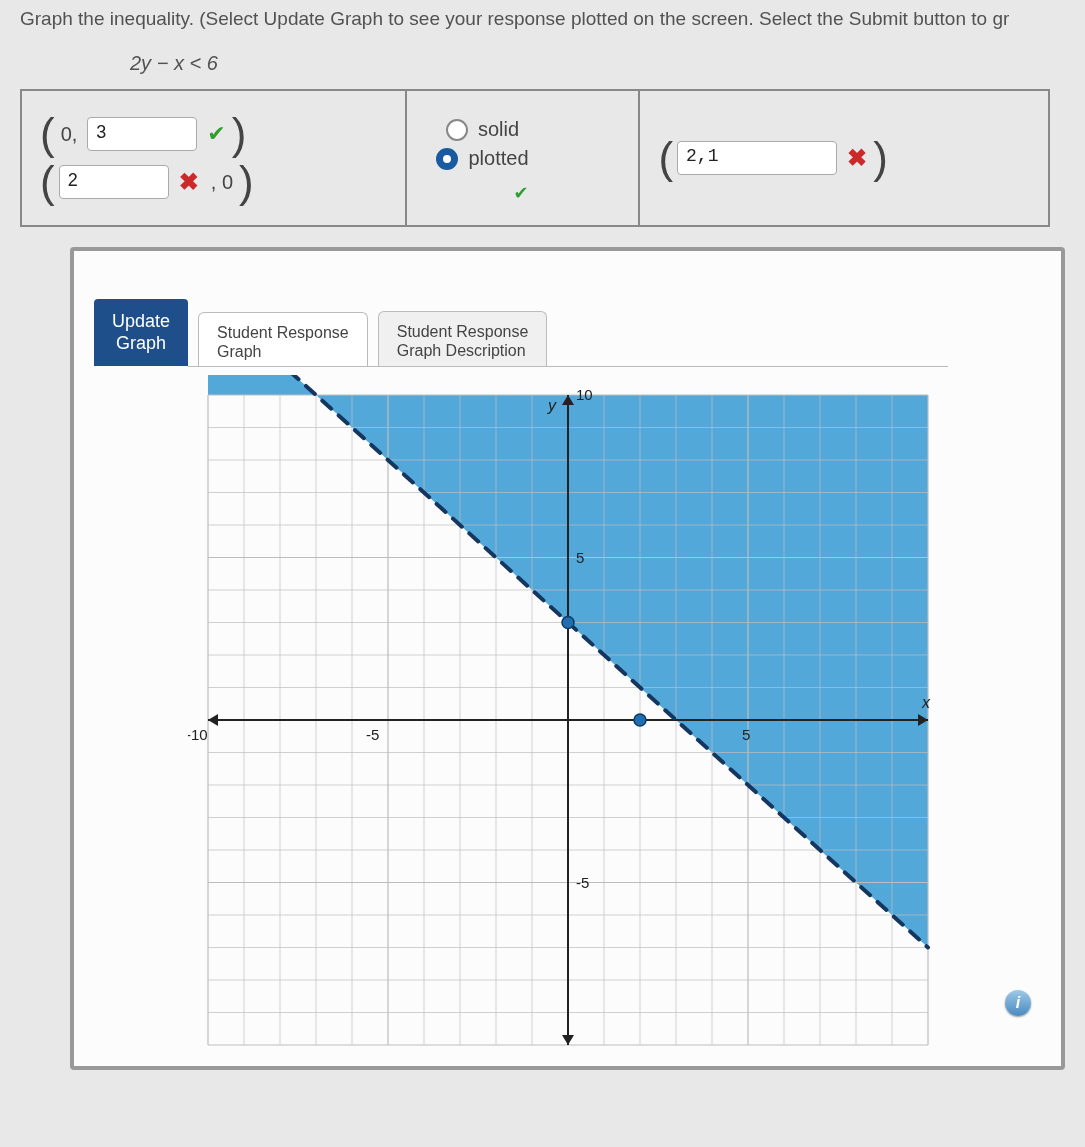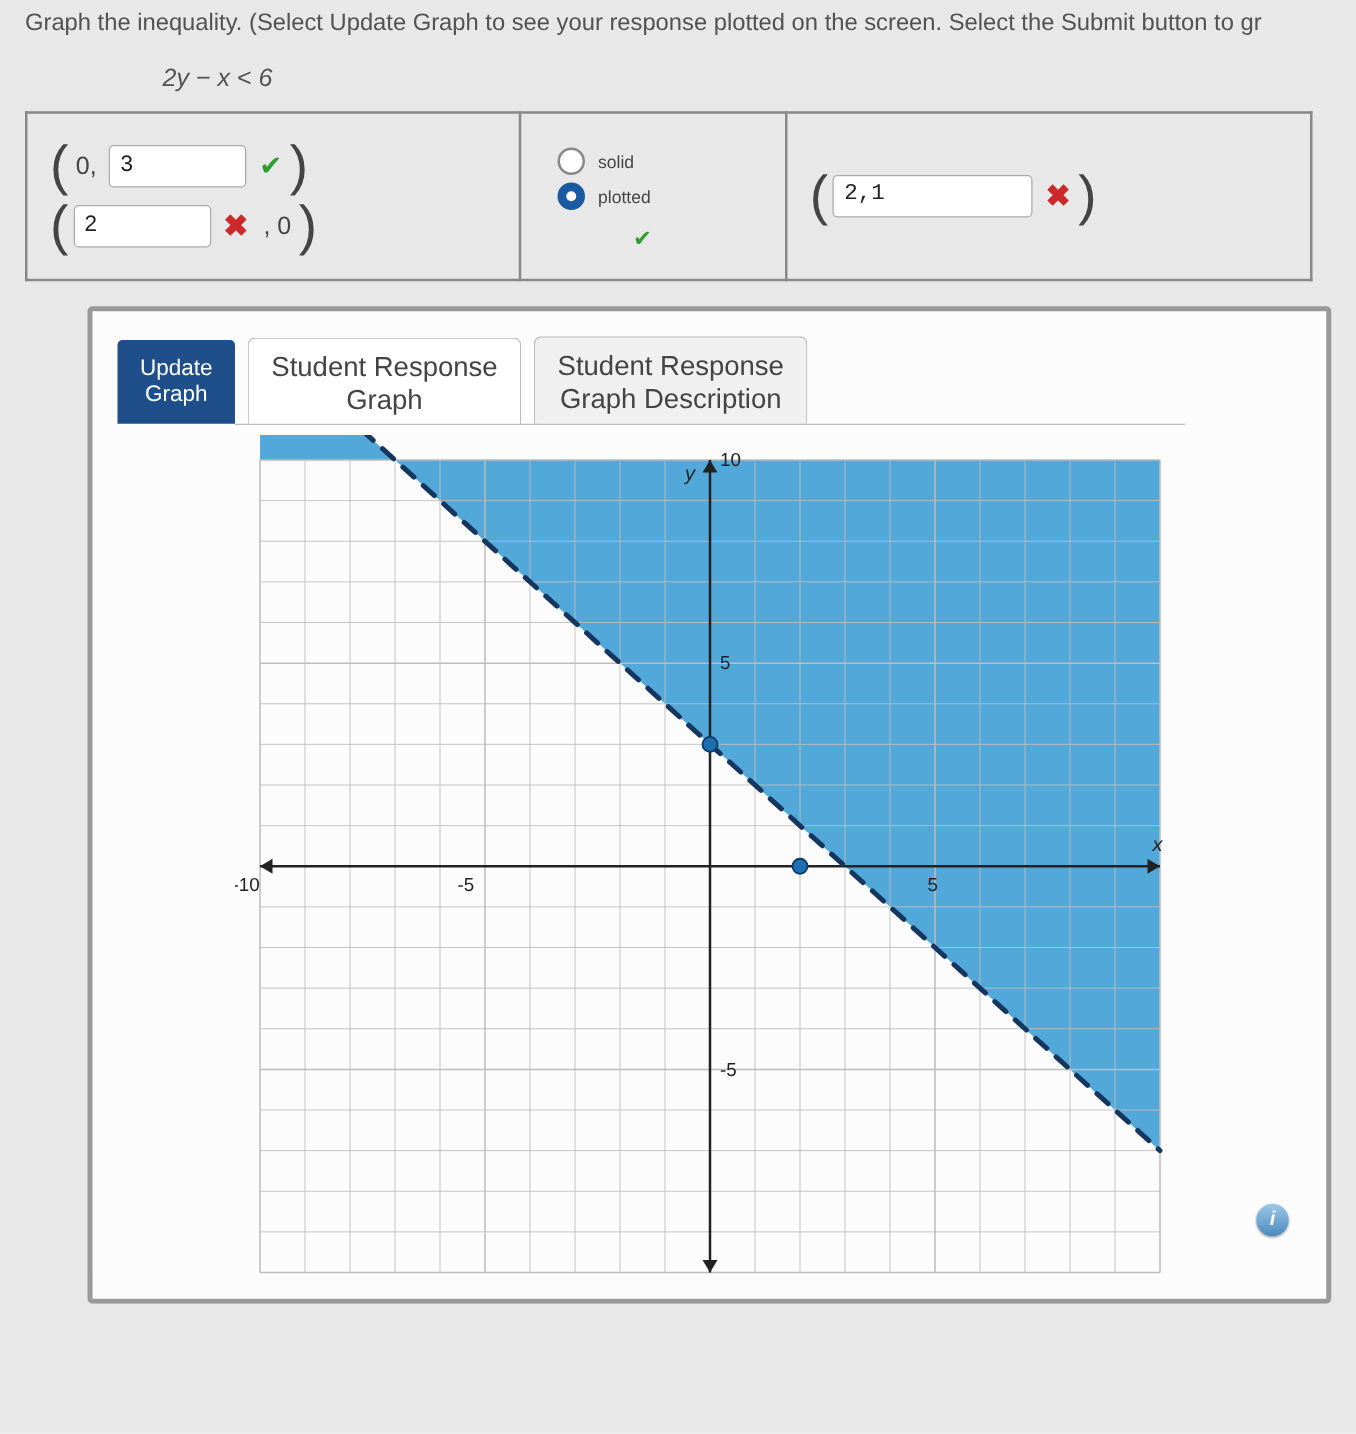--- a/index.html
+++ b/index.html
@@ -53,21 +53,21 @@
   }
   .num-input.wide { min-width: 160px; font-family: Liberation Mono, monospace;}
   .small-txt { font-size: 20px; padding: 0 6px;}
   .check { color:#2e9e2e; font-size: 22px; padding: 0 6px;}
   .cross { color:#cc2a2a; font-size: 24px; font-weight: bold; padding: 0 6px;}
   .radio-block {
     display: inline-block;
     border: 1px solid transparent;
     padding: 6px 10px;
   }
-  .radio-row { display: flex; align-items: center; margin: 6px 0; font-size: 14px;}
+  .radio-row { display: flex; align-items: center; margin: 6px 0; font-size: 20px; justify-content: center;}
   .radio {
     width: 22px; height: 22px; border-radius: 50%; border: 2px solid #888;
     margin-right: 10px; display:inline-flex; align-items:center; justify-content:center;
     background:#fff;
   }
   .radio.sel { border-color: #1a5aa0; background:#1a5aa0;}
   .radio.sel::after { content:""; width:8px; height:8px; background:#fff; border-radius:50%;}
   .radio-block .check-tiny { color:#2e9e2e; font-size:18px; float:right; margin-top:6px; margin-left:60px;}
   .graph-panel {
     border: 4px solid #999;
@@ -86,24 +86,24 @@
     font-size: 18px;
     text-align:center;
     line-height: 1.2;
   }
   .tab {
     background: #f0f0f0;
     border: 1px solid #bbb;
     border-bottom: none;
     border-radius: 6px 6px 0 0;
     padding: 10px 18px 6px 18px;
-    font-size: 22px;
+    font-size: 16px;
     color:#444;
-    text-align:center;
     line-height:1.2;
+    margin-top:40px;
   }
   .tab.active {
     background:#fff;
     position:relative;
     top:1px;
   }
   .chart-wrap {
     width: 760px;
     height: 700px;
     margin: 0 auto;

